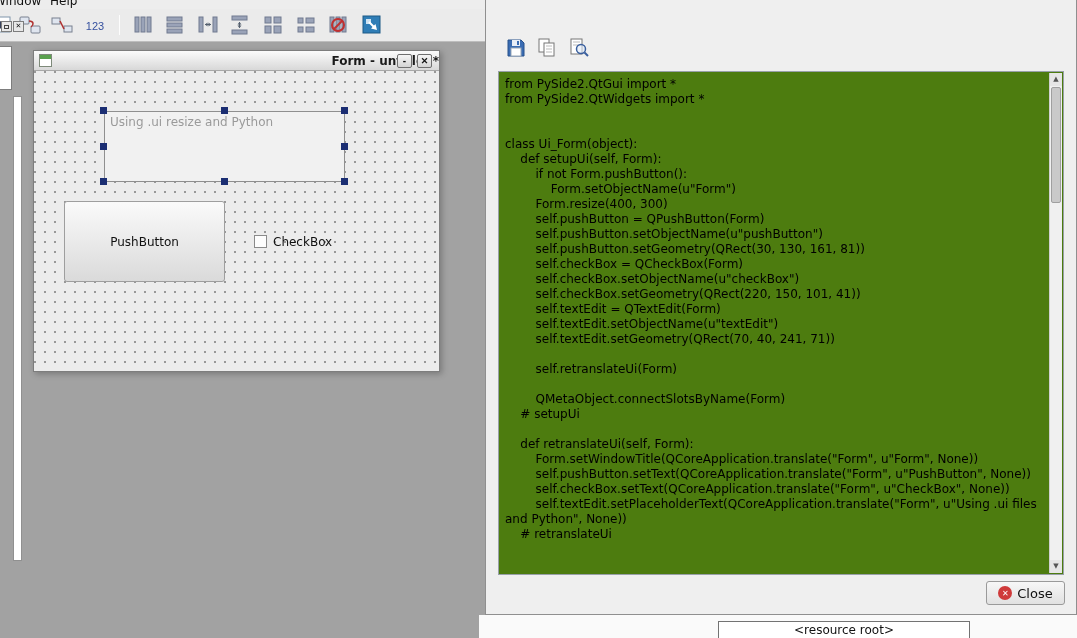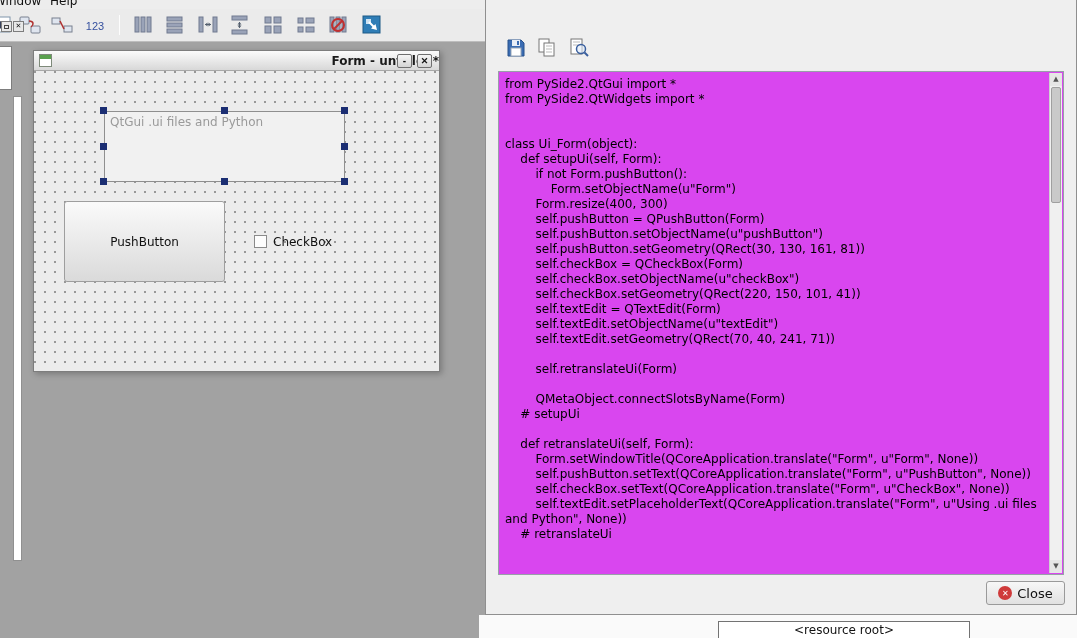--- a/index.html
+++ b/index.html
@@ -56,21 +56,21 @@
     display:flex; align-items:center; gap:6px; }
   .cb-box { width:13px; height:13px; background:#fdfdfd; border:1px solid #8a8a8a; display:inline-block; }
   .cb-label { font-size:12px; color:#111; }
 
   
   .code-dialog { position:absolute; left:485px; top:0; width:592px; height:615px;
     background:#efefef; border:1px solid #8f8f8f; border-top:0; }
   .dlg-btn { position:absolute; top:35px; width:26px; height:26px; background:transparent; border:0; padding:0; }
   .dlg-save { left:18px; } .dlg-copy { left:49px; } .dlg-find { left:81px; }
   .code-area { position:absolute; left:12px; top:71px; width:566px; height:504px;
-    background:#d946ef; border:1px solid #98a0a8; }
+    background:#4d7c0f; border:1px solid #98a0a8; }
   .code-text { position:absolute; left:0; top:0; right:15px; bottom:0; overflow:hidden;
     padding:5px 2px 5px 6px; font-size:12px; line-height:15px; color:#000; }
   .code-line { white-space:pre; height:15px; }
   .vscroll { position:absolute; top:1px; right:1px; bottom:1px; width:13px;
     background:#f0f0f0; border-left:1px solid #cfcfcf; }
   .sb-btn { position:absolute; left:0; width:12px; height:13px; background:#e6e6e6;
     display:flex; align-items:center; justify-content:center; }
   .sb-up { top:0; } .sb-down { bottom:0; }
   .sb-arrow { font-size:7px; color:#555; line-height:1; }
   .sb-thumb { position:absolute; left:1px; top:14px; width:10px; height:116px;
@@ -205,21 +205,21 @@
       <svg class="form-icon" width="13" height="13">
         <rect x="0.5" y="0.5" width="12" height="12" fill="#ffffff" stroke="#7e8a7a"></rect>
         <rect x="1" y="1" width="11" height="4" fill="#5aa14e"></rect>
       </svg>
       <span class="form-title">Form - untitled*</span>
       <button class="win-btn win-min">-</button>
       <button class="win-btn win-close">✕</button>
     </div>
     <div class="form-canvas">
       <div class="textedit">
-        <span class="placeholder">QtGui .ui files and Python</span>
+        <span class="placeholder">Using .ui resize and Python</span>
       </div>
       <div class="handle" style="left:66px;top:36px"></div>
       <div class="handle" style="left:187px;top:36px"></div>
       <div class="handle" style="left:307px;top:36px"></div>
       <div class="handle" style="left:66px;top:72px"></div>
       <div class="handle" style="left:307px;top:72px"></div>
       <div class="handle" style="left:66px;top:107px"></div>
       <div class="handle" style="left:187px;top:107px"></div>
       <div class="handle" style="left:307px;top:107px"></div>
       <div class="pushbtn">PushButton</div>

